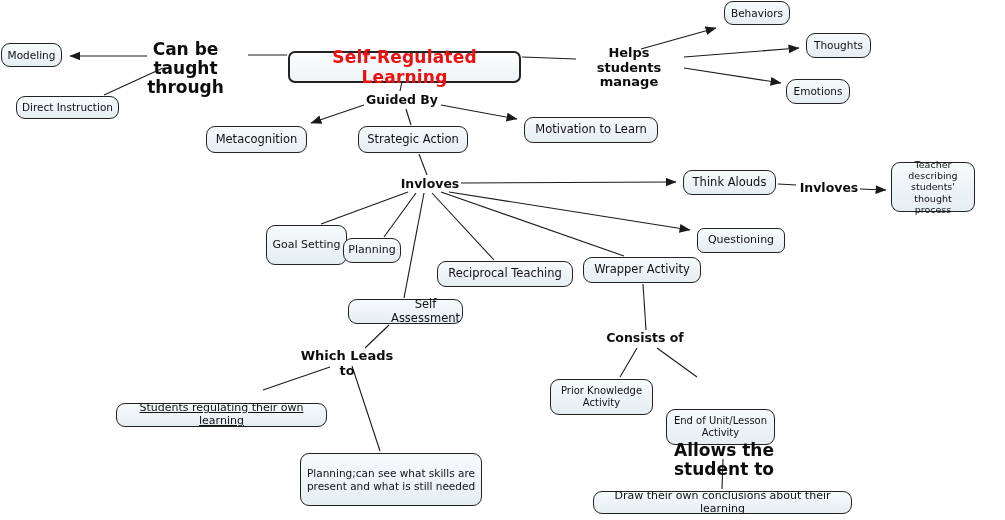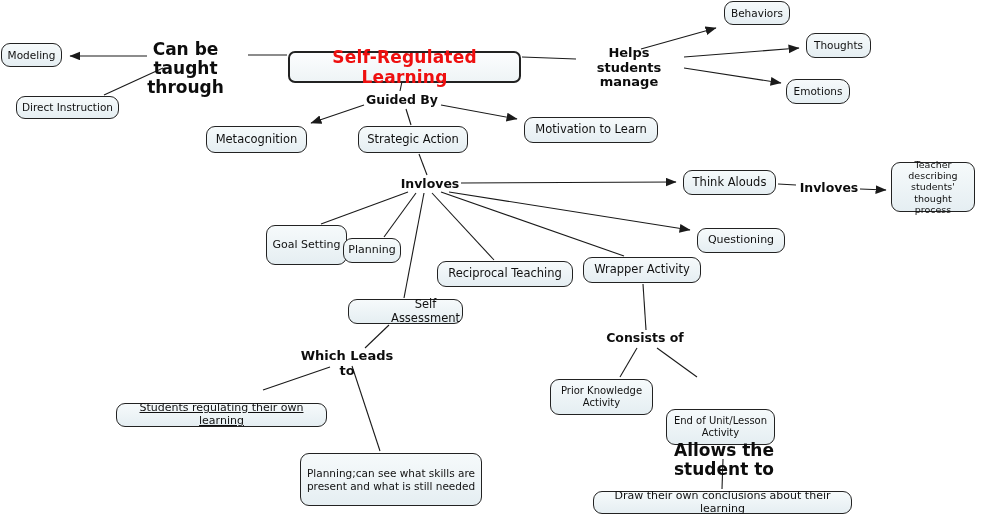--- a/index.html
+++ b/index.html
@@ -75,21 +75,21 @@
       <div class="node" style="left: 724px; top: 1px; width: 66px; height: 24px; font-size: 10.5px;">Behaviors</div>
       <div class="node" style="left: 806px; top: 33px; width: 65px; height: 25px; font-size: 10.5px;">Thoughts</div>
       <div class="node" style="left: 786px; top: 79px; width: 64px; height: 25px; font-size: 10.5px; border-radius: 10px;">Emotions</div>
       <div class="node" style="left: 206px; top: 126px; width: 101px; height: 27px; font-size: 11.5px;">Metacognition</div>
       <div class="node" style="left: 358px; top: 126px; width: 110px; height: 27px; font-size: 11.5px;">Strategic Action</div>
       <div class="node" style="left: 524px; top: 117px; width: 134px; height: 26px; font-size: 11.5px;">Motivation to Learn</div>
       <div class="node" style="left: 683px; top: 170px; width: 93px; height: 25px; font-size: 11.5px;">Think Alouds</div>
       <div class="node" style="left: 891px; top: 162px; width: 84px; height: 50px; font-size: 9.5px;">Teacher describing
 students' thought
 process</div>
-      <div class="node" style="left: 697px; top: 228px; width: 88px; height: 25px; font-size: 11px;">Questioning</div>
+      <div class="node" style="left: 697px; top: 228px; width: 88px; height: 25px; font-size: 11px; border-radius: 7px;">Questioning</div>
       <div class="node" style="left: 238px; top: 225px; width: 81px; height: 40px; font-size: 11px; margin-left: 28px;">Goal Setting</div>
       <div class="node" style="left: 343px; top: 238px; width: 58px; height: 25px; font-size: 11px;">Planning</div>
       <div class="node" style="left: 437px; top: 261px; width: 136px; height: 26px; font-size: 11.5px;">Reciprocal Teaching</div>
       <div class="node" style="left: 583px; top: 257px; width: 118px; height: 26px; font-size: 11.5px;">Wrapper Activity</div>
       <div class="node" style="left: 348px; top: 299px; width: 115px; height: 25px; font-size: 11.5px; padding-left: 44px;">Self Assessment</div>
       <div class="node" style="left: 116px; top: 403px; width: 211px; height: 24px; font-size: 11px; text-decoration: underline;">Students regulating their own learning</div>
       <div class="node" style="left: 300px; top: 453px; width: 182px; height: 53px; font-size: 10.5px;">Planning;can see what skills are
 present and what is still needed</div>
       <div class="node" style="left: 550px; top: 379px; width: 103px; height: 36px; font-size: 10px;">Prior Knowledge
 Activity</div>

